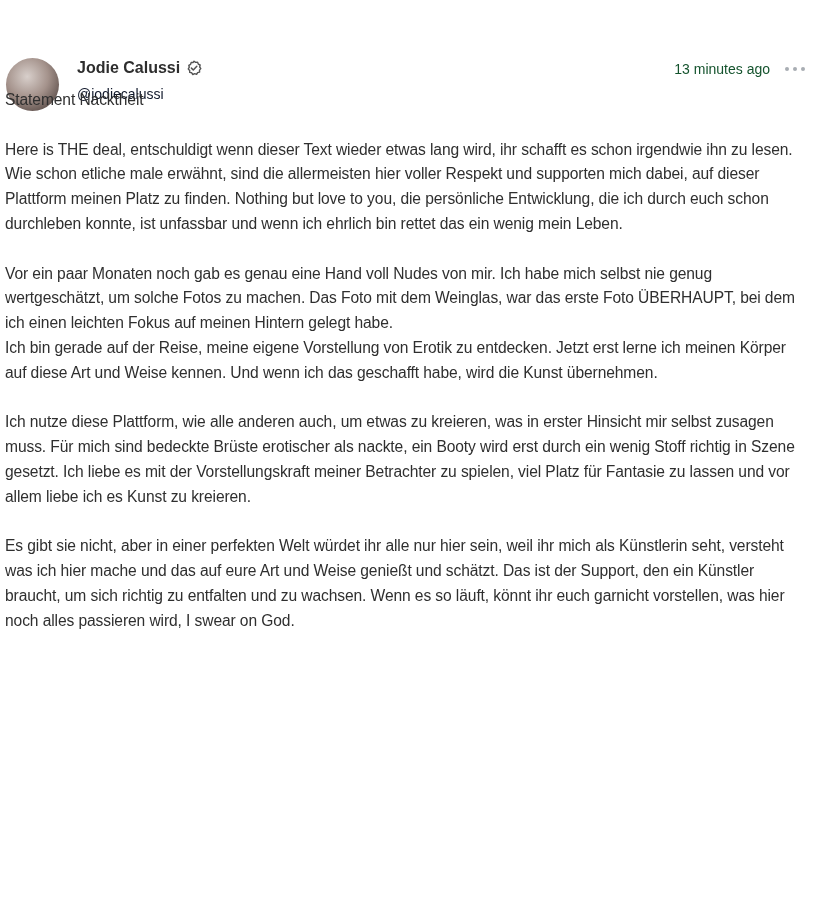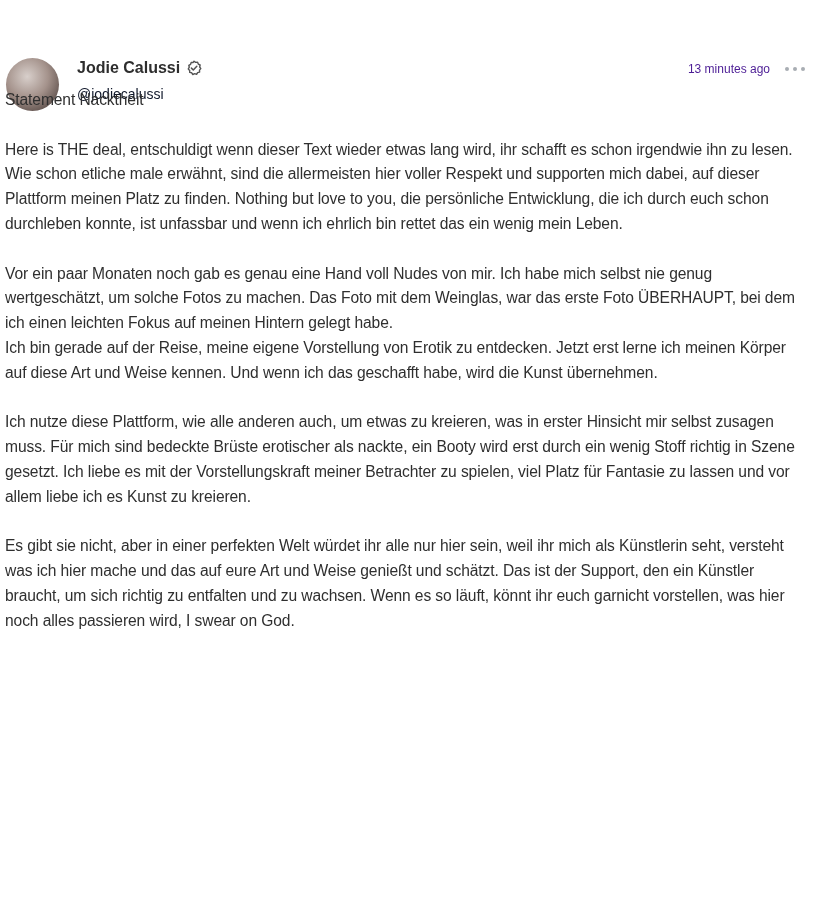--- a/index.html
+++ b/index.html
@@ -63,22 +63,22 @@
       left: 77px;
       top: 49px;
       font-size: 14px;
       color: #0f172a;
       line-height: 18px;
     }
     .timestamp {
       position: absolute;
       right: 57px;
       top: 25px;
-      font-size: 12px;
-      color: #4c1d95;
+      font-size: 14px;
+      color: #14532d;
       line-height: 16px;
     }
     .more-button {
       position: absolute;
       right: 22px;
       top: 26px;
       width: 20px;
       height: 14px;
       display: flex;
       align-items: center;

